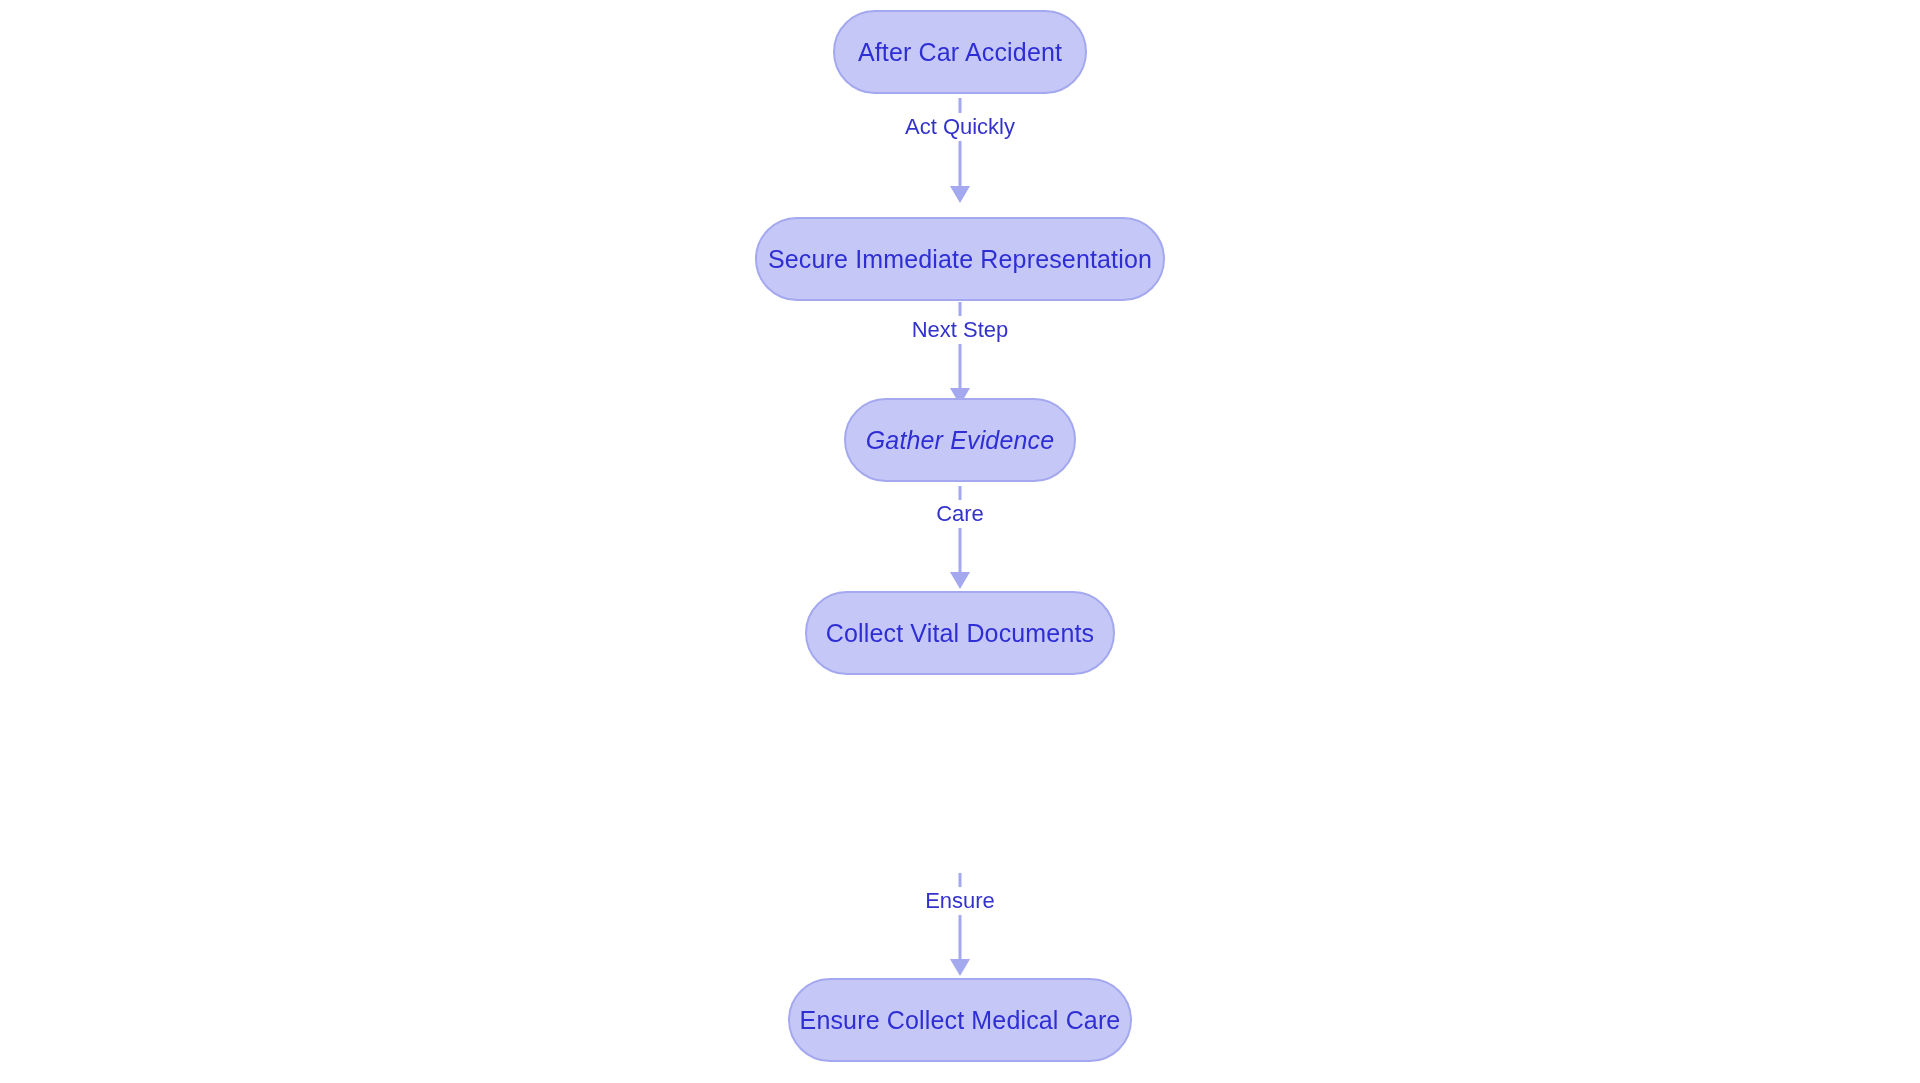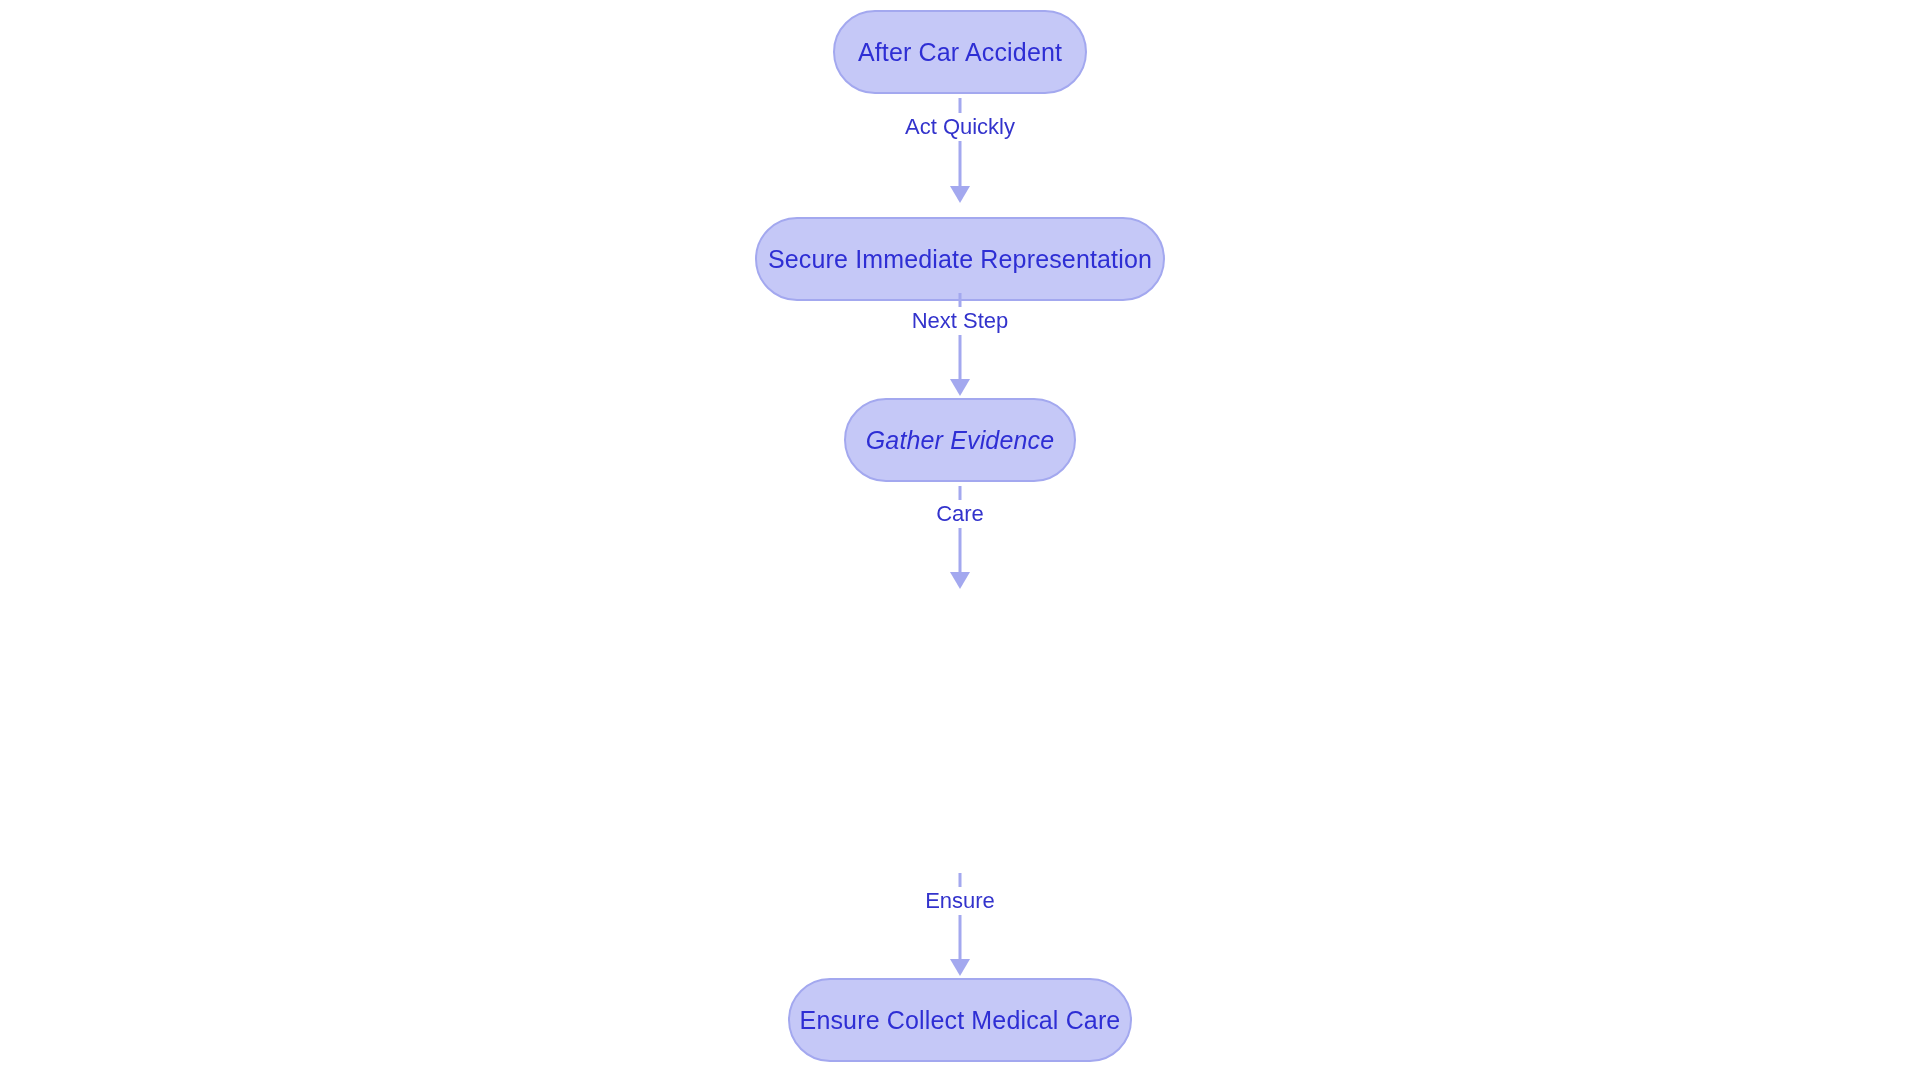--- a/index.html
+++ b/index.html
@@ -91,21 +91,21 @@
     padding: 3px 7px;
   }
 
   
   #edge-0 { top: 98px;  height: 107px; }
   #edge-0 .connector-line      { height: 90px; }
   #edge-0 .connector-arrowhead { top: 88px; }
   #edge-0 .connector-label     { top: 15px; }
 
   
-  #edge-1 { top: 293px; height: 105px; }
+  #edge-1 { top: 302px; height: 105px; }
   #edge-1 .connector-line      { height: 88px; }
   #edge-1 .connector-arrowhead { top: 86px; }
   #edge-1 .connector-label     { top: 14px; }
 
   
   #edge-2 { top: 486px; height: 105px; }
   #edge-2 .connector-line      { height: 88px; }
   #edge-2 .connector-arrowhead { top: 86px; }
   #edge-2 .connector-label     { top: 14px; }
 
@@ -149,20 +149,23 @@
   <div class="node" id="node-2">
     <span class="node-label">Gather Evidence</span>
   </div>
 
   <div class="connector" id="edge-2">
     <div class="connector-line"></div>
     <div class="connector-arrowhead"></div>
     <div class="connector-label">Care</div>
   </div>
 
+  <div class="node" id="node-3">
+    <span class="node-label">Collect Vital Documents</span>
+  </div>
 
 
 
   <div class="connector" id="edge-4">
     <div class="connector-line"></div>
     <div class="connector-arrowhead"></div>
     <div class="connector-label">Ensure</div>
   </div>
 
   <div class="node" id="node-5">

